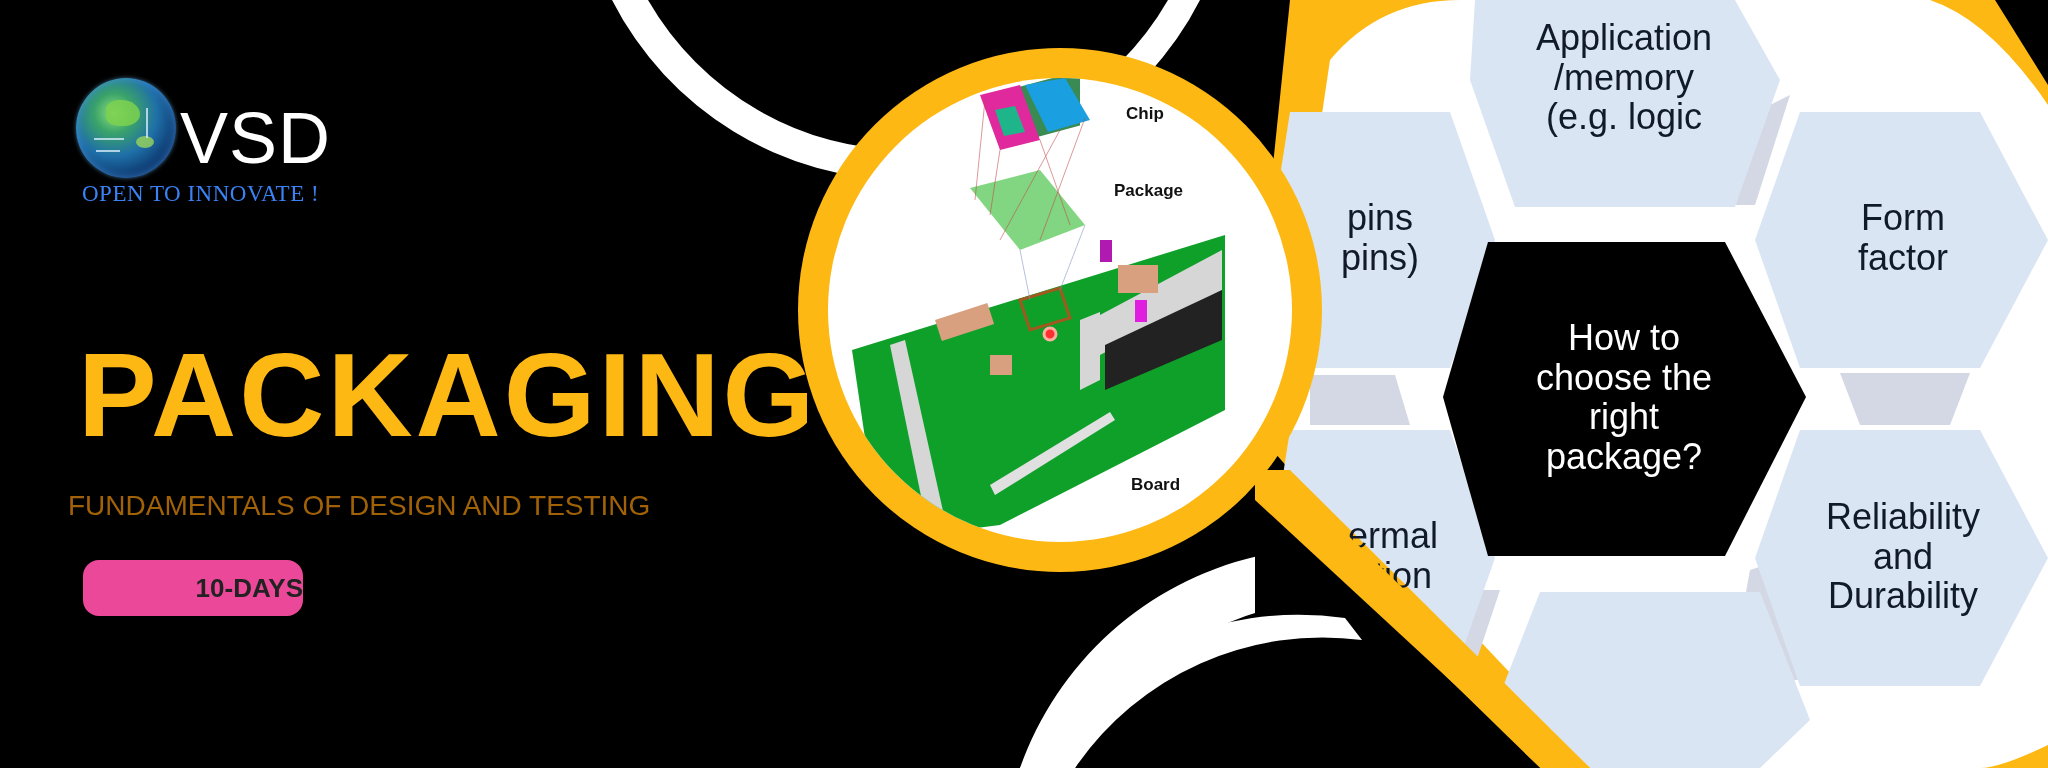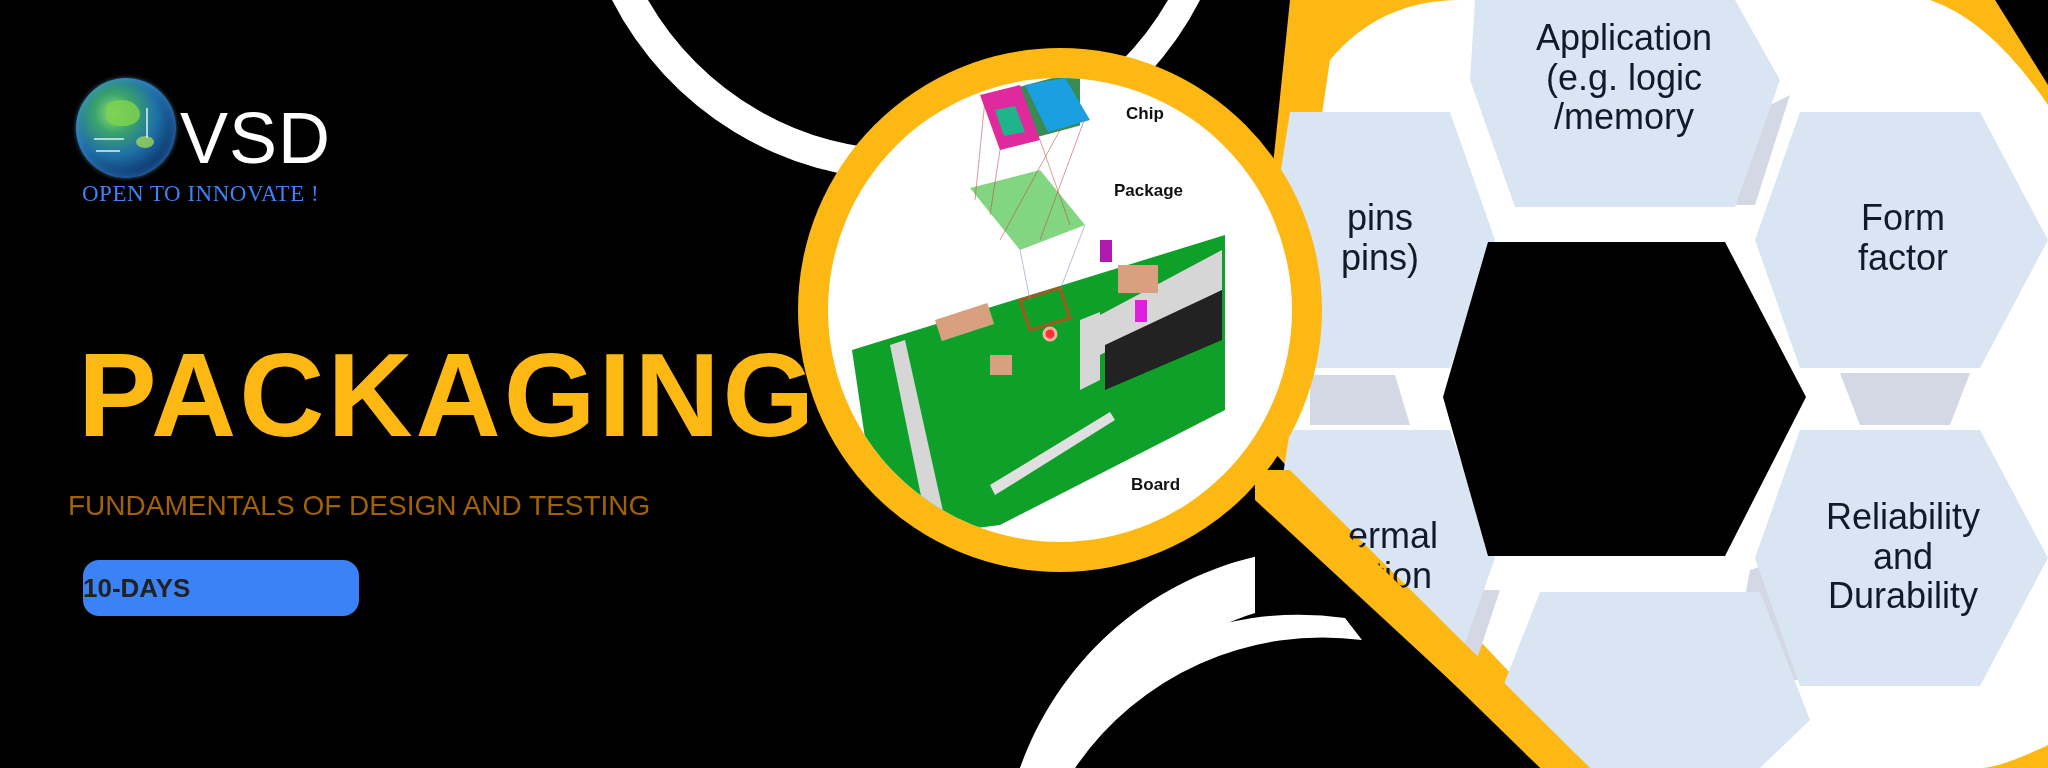--- a/index.html
+++ b/index.html
@@ -10,21 +10,21 @@
     .globe { position: absolute; left: 0; top: 0; width: 100px; height: 100px; border-radius: 50%;
       background: radial-gradient(circle at 38% 35%, #8fe07a 0%, #3aa36a 22%, #1f6fa8 48%, #0d3a70 72%, #041a38 100%);
       box-shadow: 0 0 8px rgba(90,170,255,0.6) inset, 0 0 4px rgba(120,200,255,0.5); }
     .globe .land1 { position: absolute; left: 30px; top: 22px; width: 34px; height: 26px; background: #7cd14f; border-radius: 40% 60% 50% 40%; opacity: .85; }
     .globe .land2 { position: absolute; left: 60px; top: 58px; width: 18px; height: 12px; background: #9bd65a; border-radius: 50%; opacity: .8; }
     .globe .trace { position: absolute; background: rgba(220,240,255,0.75); }
     .vsd { position: absolute; left: 104px; top: -8px; color: #fff; font-family: Liberation Sans, sans-serif; font-size: 72px; line-height: 1; letter-spacing: 1px; margin-top: 32px; }
     .tagline { position: absolute; left: 6px; top: 103px; color: #3b82f6; font-family: "Liberation Serif", serif; font-size: 23px; letter-spacing: .5px; white-space: nowrap; }
     .title { position: absolute; left: 78px; top: 336px; color: #fdb813; font-weight: 700; font-size: 118px; line-height: 1; letter-spacing: 3px; white-space: nowrap; }
     .subtitle { position: absolute; left: 68px; top: 490px; color: #a16207; font-size: 28px; letter-spacing: 0; white-space: nowrap; }
-    .badge { position: absolute; left: 83px; top: 560px; width: 276px; height: 56px; background: #3b82f6; border-radius: 16px; display: flex; align-items: center; justify-content: flex-start; color: #222; font-weight: 700; font-size: 26px; }
+    .badge { position: absolute; left: 83px; top: 560px; width: 220px; height: 56px; background: #ec4899; border-radius: 16px; display: flex; align-items: center; justify-content: flex-end; color: #222; font-weight: 700; font-size: 26px; }
     .mag-label { position: absolute; font-weight: 700; font-size: 17px; color: #111; }
     .hex-text { position: absolute; text-align: center; color: #111a2a; font-size: 36px; line-height: 1.1; transform: translate(-50%, -50%); white-space: nowrap; }
     .hex-center { color: #fff; }
   </style>
 </head>
 <body>
 
 <div class="stage">
 
   <svg class="bg" width="2048" height="768" viewBox="0 0 2048 768">
@@ -119,30 +119,36 @@
   <div class="badge">
     <span>10-DAYS</span>
   </div>
 
   <div class="mag-label" style="left:1126px;top:104px;">Chip</div>
   <div class="mag-label" style="left:1114px;top:181px;text-align:right;">Package</div>
   <div class="mag-label" style="left:1131px;top:475px;">Board</div>
 
   <div class="hex-text" style="left:1624px;top:77px;">
     <div>Application</div>
+    <div>/memory</div>
     <div>(e.g. logic</div>
-    <div>/memory</div>
   </div>
   <div class="hex-text" style="left:1380px;top:238px;">
     <div>pins</div>
     <div>pins)</div>
   </div>
   <div class="hex-text" style="left:1903px;top:238px;">
     <div>Form</div>
     <div>factor</div>
+  </div>
+  <div class="hex-text hex-center" style="left:1624px;top:397px;">
+    <div>How to</div>
+    <div>choose the</div>
+    <div>right</div>
+    <div>package?</div>
   </div>
   <div class="hex-text" style="left:1393px;top:556px;">
     <div>ermal</div>
     <div>ation</div>
   </div>
   <div class="hex-text" style="left:1903px;top:556px;">
     <div>Reliability</div>
     <div>and</div>
     <div>Durability</div>
   </div>

